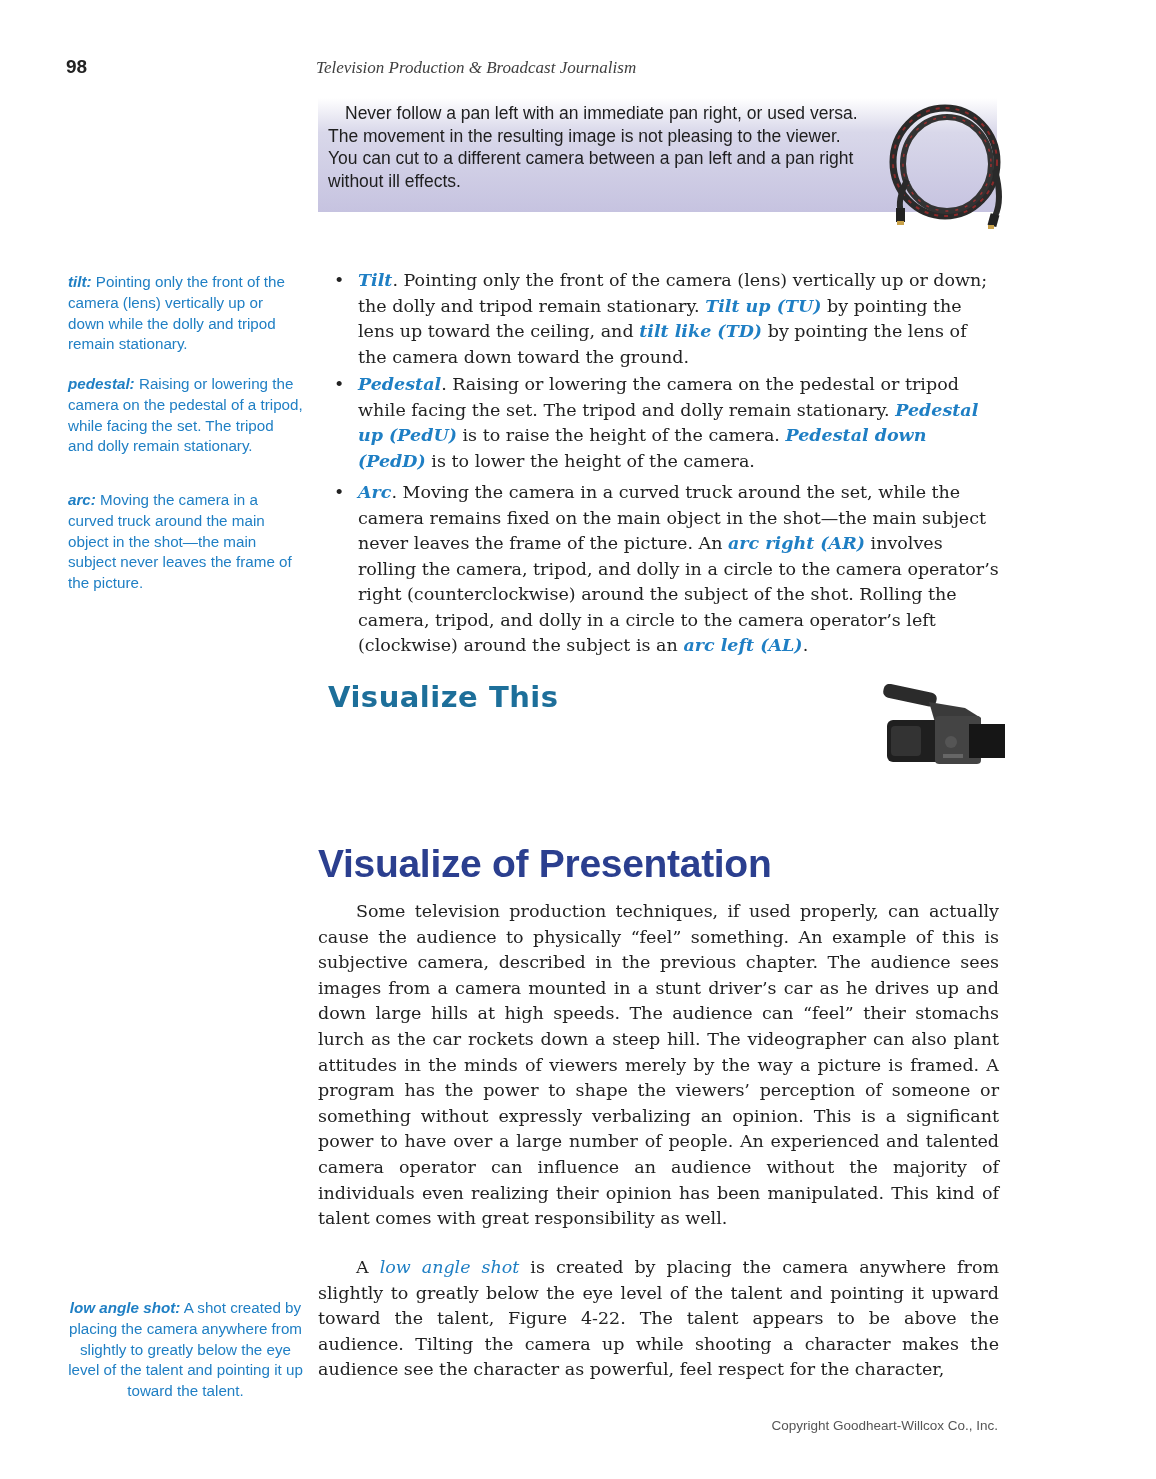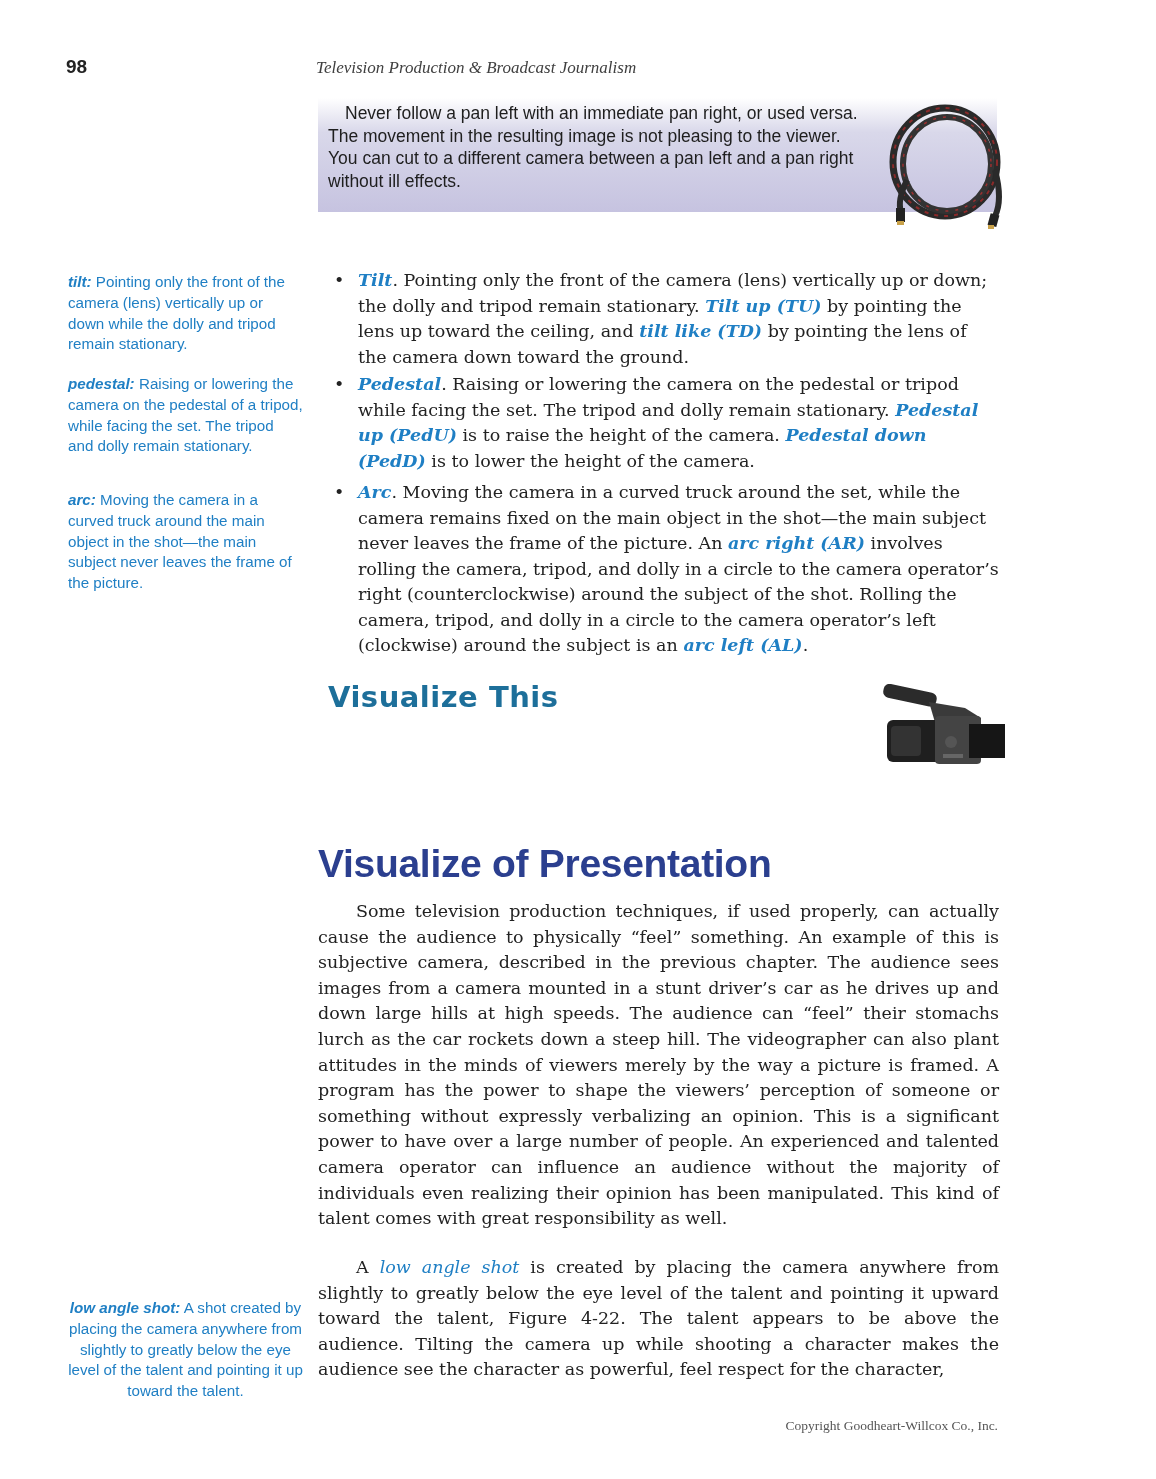--- a/index.html
+++ b/index.html
@@ -30,21 +30,21 @@
   .bullet .dot { position: absolute; left: 0; top: 0; }
   .kw { color: #1f7fc4; font-style: italic; font-weight: bold; }
   .kw-plain { color: #1f7fc4; font-style: italic; }
 
   .section-heading { left: 318px; top: 842px; font-family: "Liberation Sans", sans-serif; font-weight: bold; font-size: 39px; color: #2b3f8f; letter-spacing: -0.3px; }
 
   .body-text { left: 318px; width: 681px; font-family: "DejaVu Serif", serif; font-size: 17.5px; line-height: 25.6px; color: #222; text-align: justify; hyphens: manual; }
   .body-text p { margin: 0; text-indent: 38px; }
   .body-text .fig { font-weight: normal; }
 
-  .copyright { right: 158px; top: 1418px; font-family: Liberation Serif, serif; font-size: 13.5px; color: #555; }
+  .copyright { right: 158px; top: 1418px; font-family: Liberation Sans, sans-serif; font-size: 13.5px; color: #555; }
 </style>
 </head>
 <body>
 
 <div class="abs page-number">98</div>
 <div class="abs running-head">Television Production &amp; Broadcast Journalism</div>
 
 <div class="abs note-box prod-note">
   <div class="note-body"><span class="indent"></span><span>Never follow a pan left with an immediate pan right, or used versa. The movement in the resulting image is not pleasing to the viewer. You can cut to a different camera between a pan left and a pan right without ill effects.</span></div>
   <div class="abs img" style="right:-10px; top:2px;">

